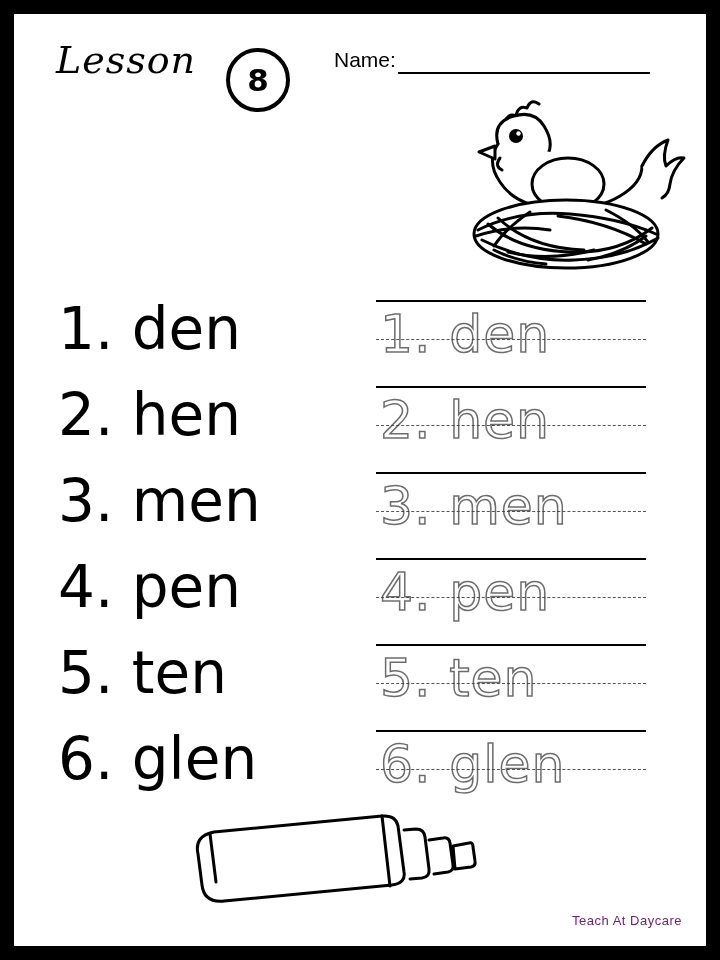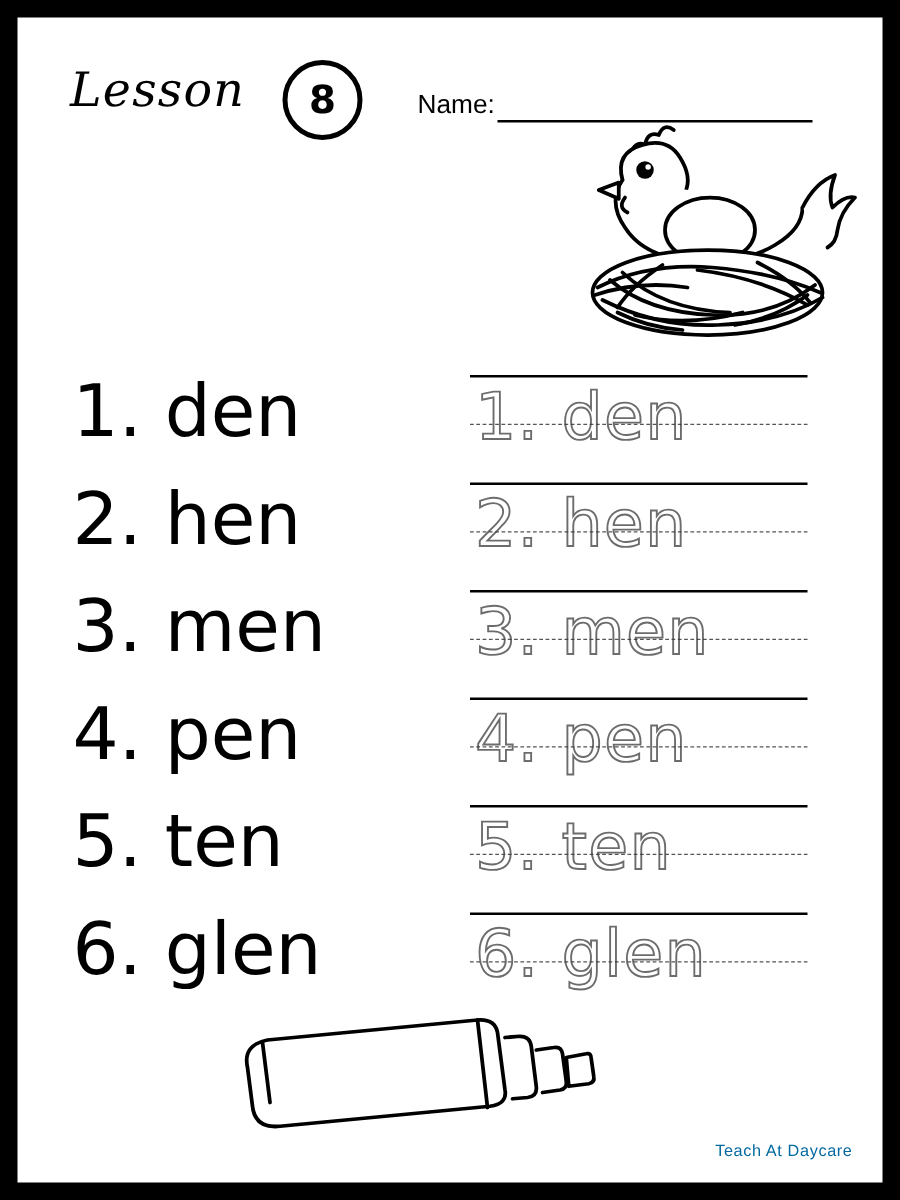--- a/index.html
+++ b/index.html
@@ -27,21 +27,21 @@
     height: 932px;
     background: #ffffff;
     box-sizing: border-box;
     overflow: hidden;
   }
 
   
   .lesson-label {
     position: absolute;
     left: 42px;
-    top: 36px;
+    top: 24px;
     font-family: "DejaVu Serif", serif;
     font-style: italic;
     font-size: 38px;
     letter-spacing: 1px;
     color: #000;
   }
   .lesson-badge {
     position: absolute;
     left: 212px;
     top: 34px;
@@ -56,21 +56,20 @@
     font-weight: bold;
     font-size: 31px;
     color: #000;
   }
   .name-row {
     position: absolute;
     left: 320px;
     top: 34px;
     display: flex;
     align-items: flex-end;
-    margin-top: 24px;
   }
   .name-label {
     font-family: "Liberation Sans", sans-serif;
     font-size: 21px;
     color: #000;
     padding-bottom: 2px;
   }
   .name-line {
     width: 252px;
     border-bottom: 2px solid #000;
@@ -159,21 +158,21 @@
     height: 110px;
   }
 
   
   .footer-credit {
     position: absolute;
     right: 24px;
     bottom: 18px;
     font-family: "Liberation Sans", sans-serif;
     font-size: 13px;
-    color: #0369a1;
+    color: #701a75;
     letter-spacing: 0.5px;
   }
 </style>
 </head>
 <body>
 
 <div class="page">
   <div class="sheet">
 
     <div class="lesson-label">Lesson</div>

